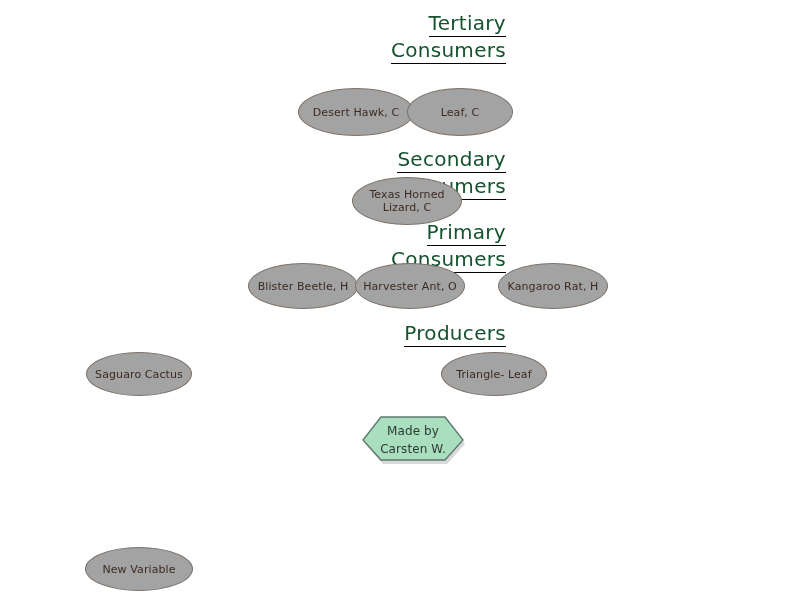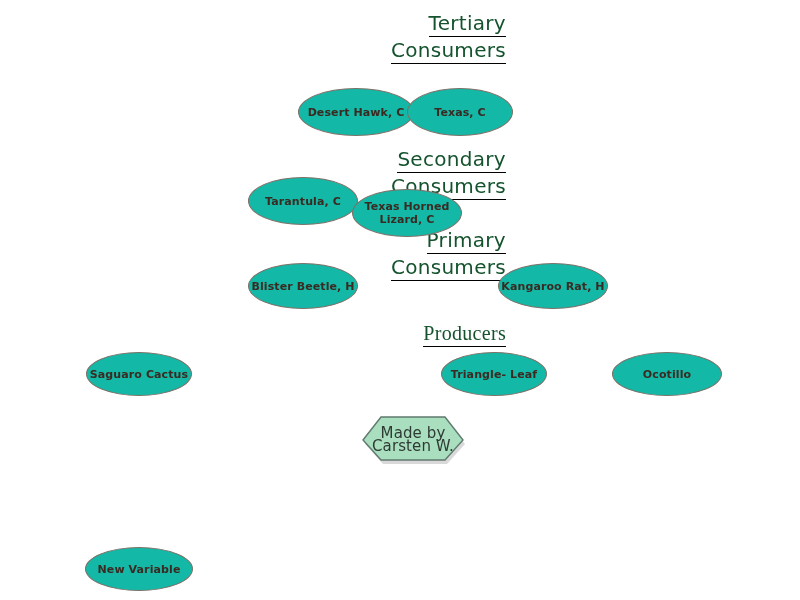--- a/index.html
+++ b/index.html
@@ -52,98 +52,94 @@
     color: #3a2a22;
     font-family: "DejaVu Sans", sans-serif;
     font-size: 11px;
     line-height: 13px;
     letter-spacing: 0.1px;
     white-space: pre-line;
   }
 
   .ellipse {
     border-radius: 50%;
-    background: #14b8a6;
+    background: #a3a3a3;
     border: 1.4px solid #7d7168;
-    font-weight: bold;
   }
 
   .hexagon {
     background: transparent;
     border: none;
   }
   .hexagon .hex-shape {
     position: absolute;
     left: 0;
     top: 0;
     width: 100%;
     height: 100%;
   }
   .hexagon .hex-label {
     position: relative;
     z-index: 2;
     color: #2e3a34;
-    font-size: 15px;
-    line-height: 13px;
+    font-size: 12px;
+    line-height: 18px;
   }
 </style>
 </head>
 <body>
 
 <div id="canvas">
 
   <div class="heading" style="left:306px; top:10px; width:200px;">
     <div><span>Tertiary</span></div>
     <div><span>Consumers</span></div>
   </div>
 
   <div class="heading" style="left:306px; top:134px; width:200px;margin-top:12px;">
     <div><span>Secondary</span></div>
     <div><span>Consumers</span></div>
   </div>
 
-  <div class="heading" style="left:306px; top:219px; width:200px;margin-top:8px;">
+  <div class="heading" style="left:306px; top:219px; width:200px;">
     <div><span>Primary</span></div>
     <div><span>Consumers</span></div>
   </div>
 
-  <div class="heading" style="left:306px; top:320px; width:200px;font-family:Liberation Serif, serif;">
+  <div class="heading" style="left:306px; top:320px; width:200px;">
     <div><span>Producers</span></div>
   </div>
 
   <div class="node ellipse" style="left:298px; top:88px; width:116px; height:48px;">
     <span>Desert Hawk, C</span>
   </div>
   <div class="node ellipse" style="left:407px; top:88px; width:106px; height:48px;">
-    <span>Texas, C</span>
+    <span>Leaf, C</span>
   </div>
 
-  <div class="node ellipse" style="left:248px; top:177px; width:110px; height:48px;">
-    <span>Tarantula, C</span>
-  </div>
-  <div class="node ellipse" style="left:352px; top:189px; width:110px; height:48px;">
+  <div class="node ellipse" style="left:352px; top:177px; width:110px; height:48px;">
     <span>Texas Horned
 Lizard, C</span>
   </div>
 
   <div class="node ellipse" style="left:248px; top:263px; width:110px; height:46px;">
     <span>Blister Beetle, H</span>
+  </div>
+  <div class="node ellipse" style="left:355px; top:263px; width:110px; height:46px;">
+    <span>Harvester Ant, O</span>
   </div>
   <div class="node ellipse" style="left:462px; top:263px; width:110px; height:46px;margin-left:36px;">
     <span>Kangaroo Rat, H</span>
   </div>
 
   <div class="node ellipse" style="left:86px; top:352px; width:106px; height:44px;">
     <span>Saguaro Cactus</span>
   </div>
   <div class="node ellipse" style="left:441px; top:352px; width:106px; height:44px;">
     <span>Triangle- Leaf</span>
-  </div>
-  <div class="node ellipse" style="left:612px; top:352px; width:110px; height:44px;">
-    <span>Ocotillo</span>
   </div>
 
   <div class="node hexagon" style="left:360px; top:416px; width:106px; height:48px;">
     <svg class="hex-shape" viewBox="0 0 106 48" preserveAspectRatio="none">
       <polygon points="3,26 21,3 85,3 103,26 85,46 21,46" fill="#b9b9b9" opacity="0.55" transform="translate(2,2)"></polygon>
       <polygon points="3,24 21,1 85,1 103,24 85,44 21,44" fill="#a9debf" stroke="#5f7a6e" stroke-width="1.4"></polygon>
     </svg>
     <span class="hex-label">Made by
 Carsten W.</span>
   </div>

